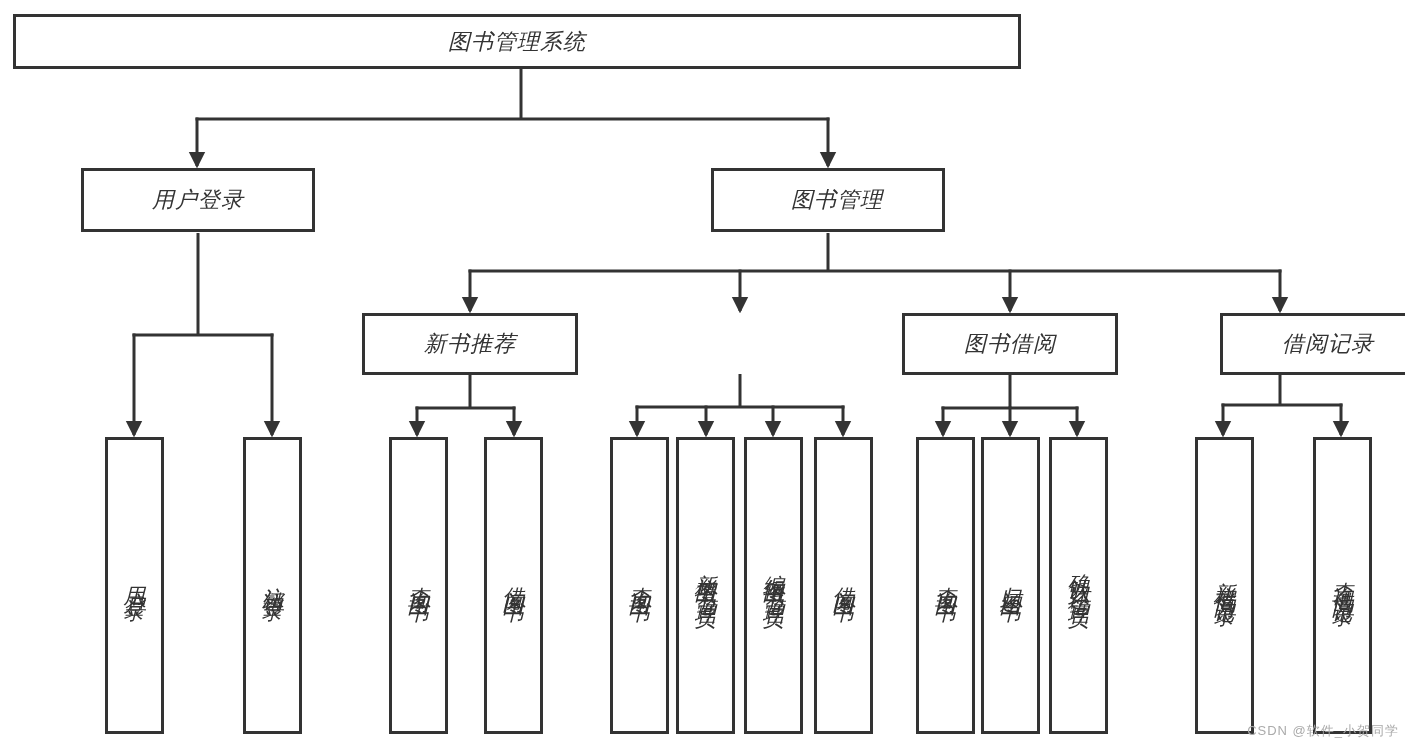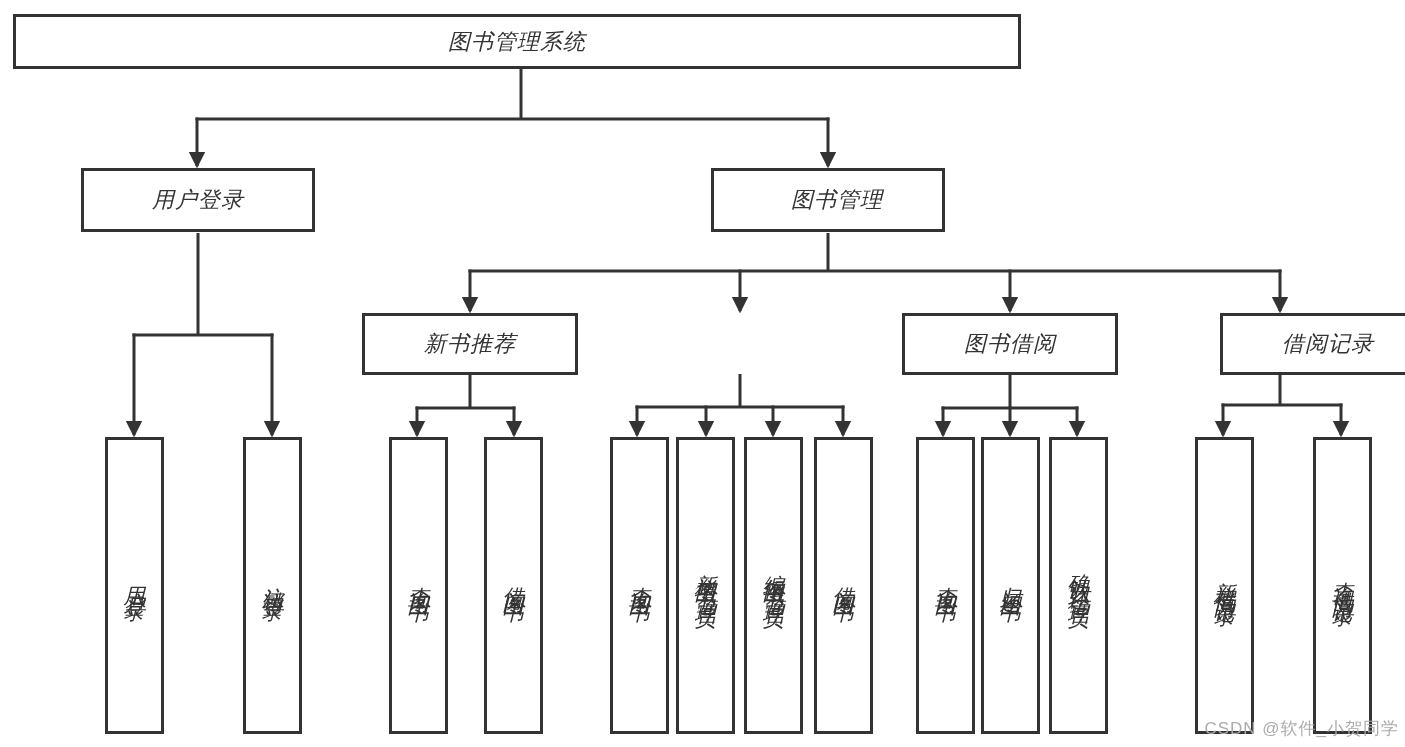--- a/index.html
+++ b/index.html
@@ -34,21 +34,21 @@
     font-size: 21px;
     letter-spacing: 5px;
     line-height: 1;
     transform: translateY(-6px);
   }
   .watermark {
     position: absolute;
     right: 6px;
     bottom: 7px;
     z-index: 3;
-    font-size: 17px;
+    font-size: 13px;
     letter-spacing: 1px;
     color: #ababab;
     white-space: nowrap;
   }
 </style>
 </head>
 <body>
 
 <div class="canvas">
 

